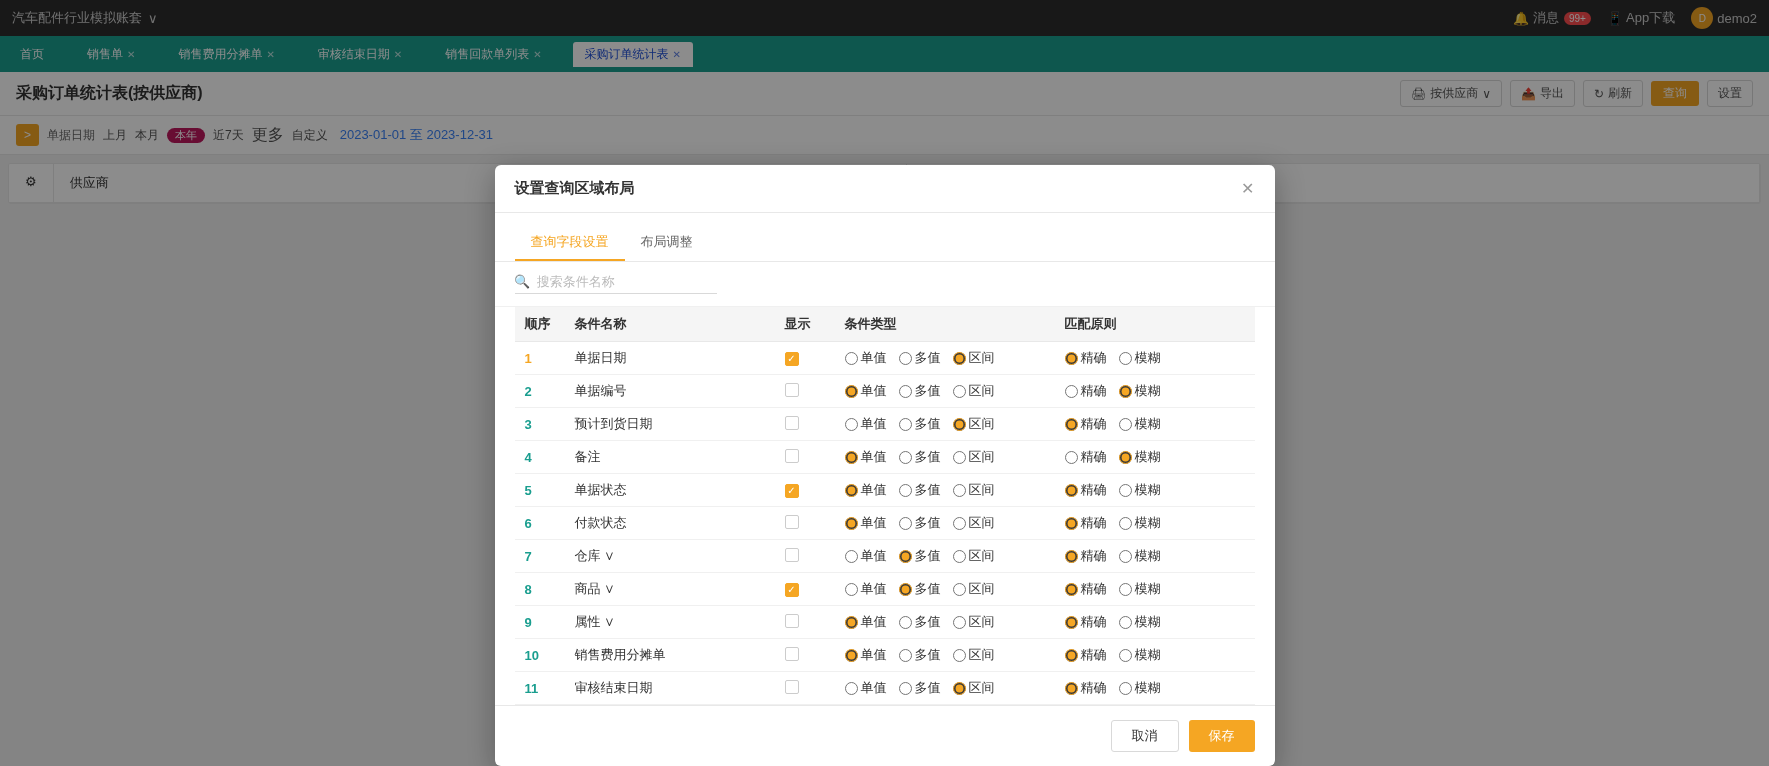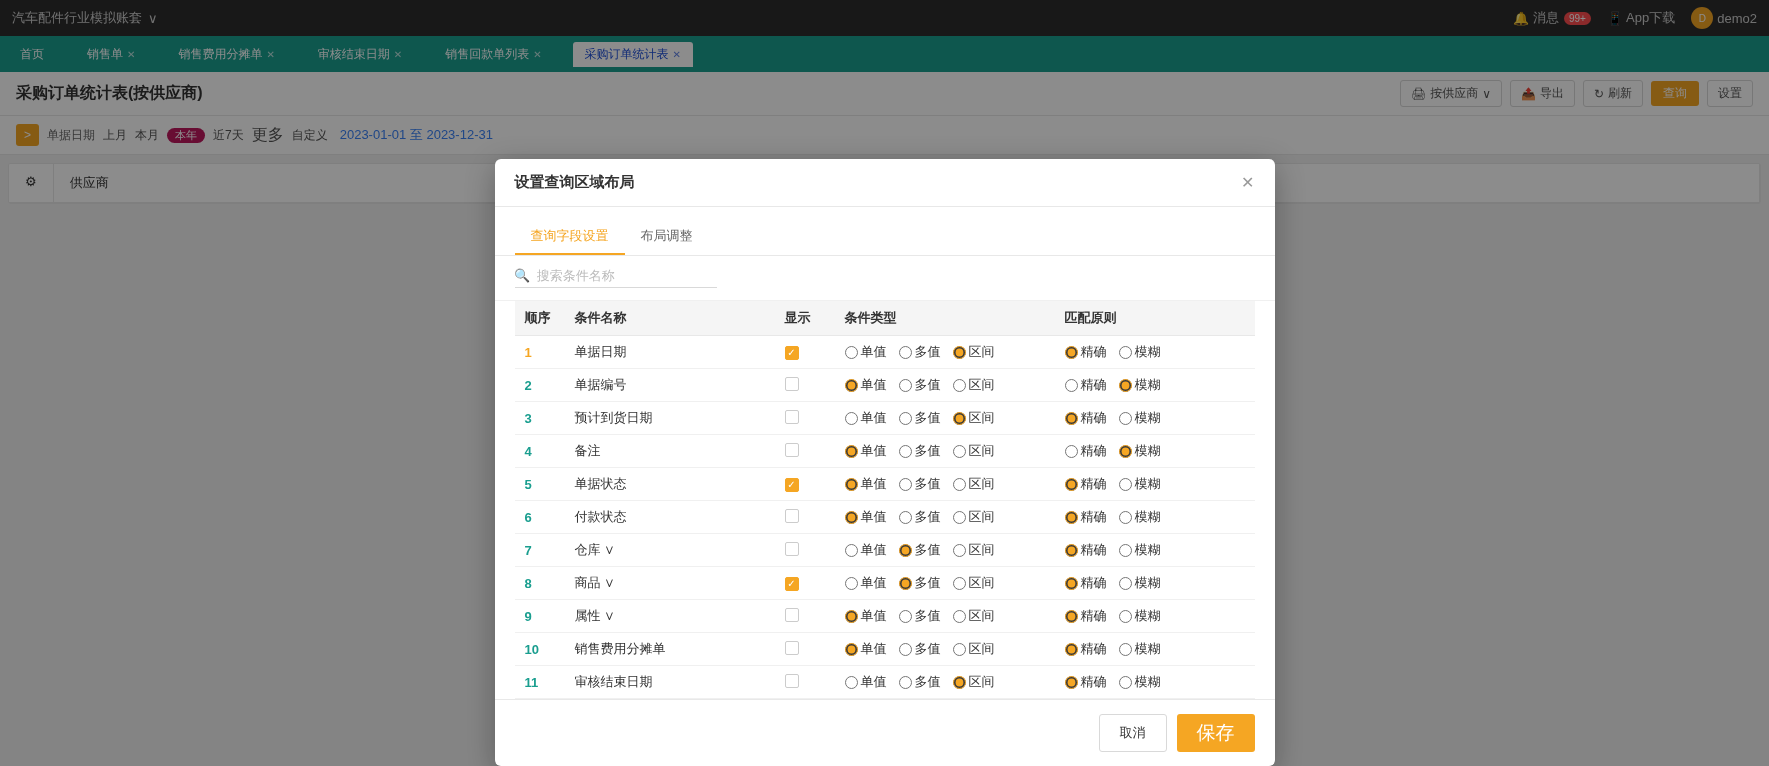--- a/index.html
+++ b/index.html
@@ -200,21 +200,21 @@
       font-size: 13px;
       color: #333;
     }
     .btn-save {
       background: #f5a623;
       color: #fff;
       border: none;
       padding: 6px 20px;
       border-radius: 3px;
       cursor: pointer;
-      font-size: 19px;
+      font-size: 13px;
     }
 
     
     .cb-checked {
       width: 14px; height: 14px;
       background: #f5a623;
       border: 1px solid #f5a623;
       border-radius: 2px;
       display: inline-flex;
       align-items: center;

